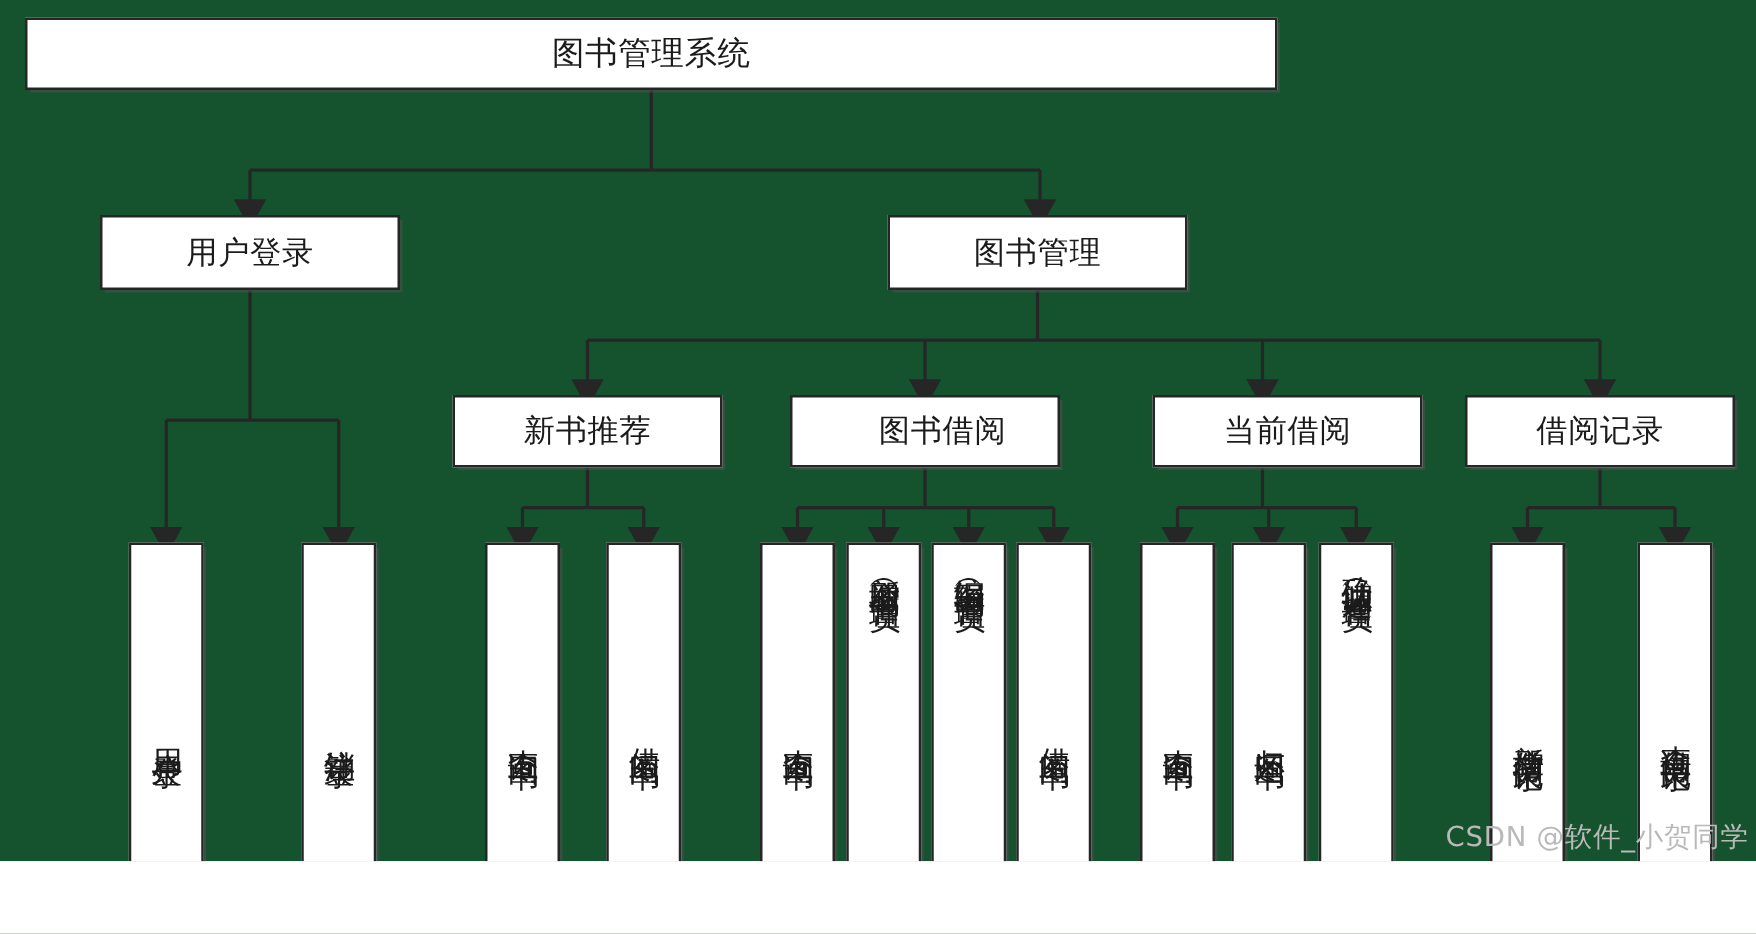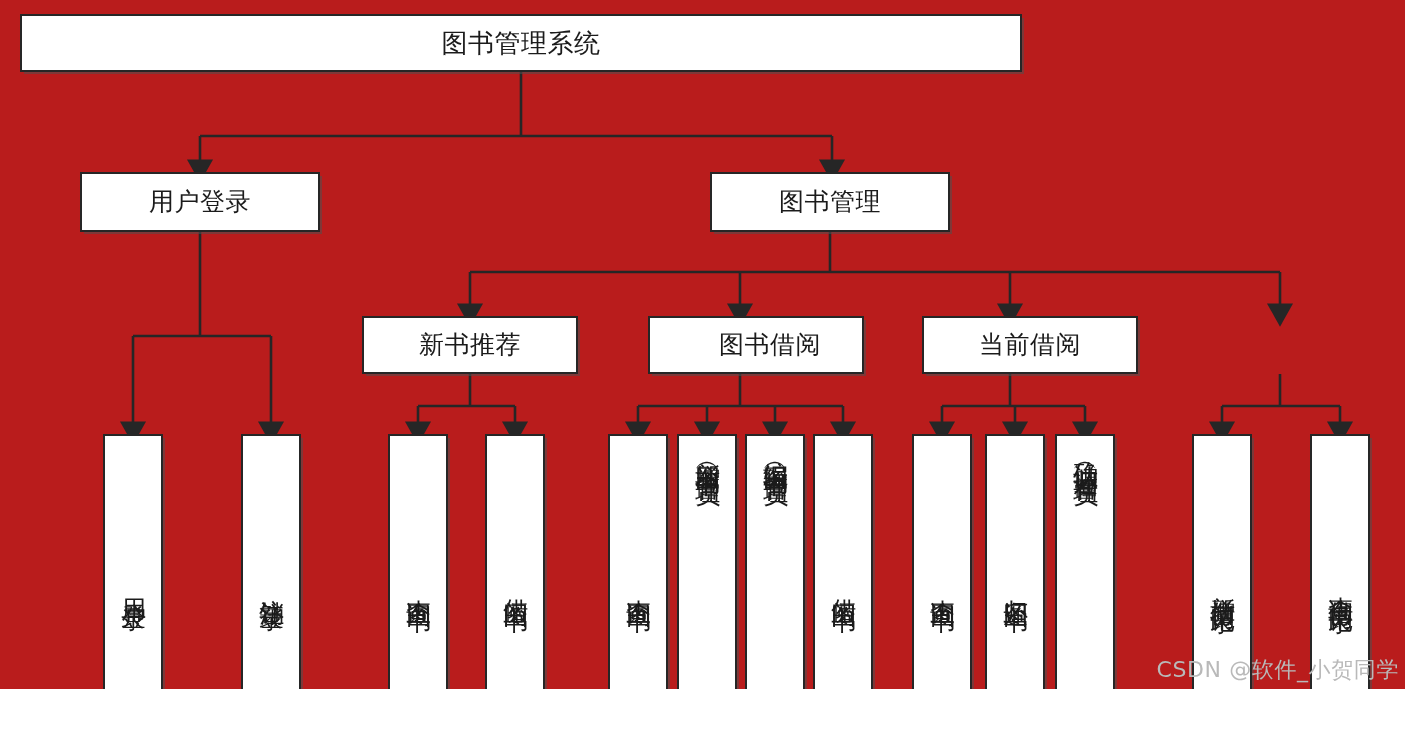--- a/index.html
+++ b/index.html
@@ -7,21 +7,21 @@
     padding: 0;
     background: #ffffff;
   }
   body {
     font-family: "DejaVu Sans", "Liberation Sans", sans-serif;
   }
   #canvas {
     position: relative;
     width: 1405px;
     height: 689px;
-    background: #b91c1c;
+    background: #14532d;
     overflow: hidden;
   }
   svg.wires {
     position: absolute;
     left: 0;
     top: 0;
     width: 1405px;
     height: 747px;
     pointer-events: none;
   }
@@ -141,26 +141,29 @@
   <div class="node horiz" style="left:80px; top:172px; width:240px; height:60px;">
     <span class="node-label">用户登录</span>
   </div>
   <div class="node horiz" style="left:362px; top:316px; width:216px; height:58px;">
     <span class="node-label">新书推荐</span>
   </div>
 
   <div class="node horiz" style="left:710px; top:172px; width:240px; height:60px;">
     <span class="node-label">图书管理</span>
   </div>
-  <div class="node horiz" style="left:648px; top:316px; width:216px; height:58px;padding-left:28px;">
+  <div class="node horiz" style="left:632px; top:316px; width:216px; height:58px;padding-left:28px;">
     <span class="node-label">图书借阅</span>
   </div>
   <div class="node horiz" style="left:902px; top:316px; width:216px; height:58px;margin-left:20px;">
     <span class="node-label">当前借阅</span>
   </div>
+  <div class="node horiz" style="left:1172px; top:316px; width:216px; height:58px;">
+    <span class="node-label">借阅记录</span>
+  </div>
 
   <div class="node leaf centered" style="left:103px; top:434px; width:60px; height:301px;">
     <span class="node-label">用户登录</span>
   </div>
   <div class="node leaf centered" style="left:241px; top:434px; width:60px; height:301px;">
     <span class="node-label">注销登录</span>
   </div>
 
   <div class="node leaf centered" style="left:388px; top:434px; width:60px; height:301px;">
     <span class="node-label">查询图书</span>

